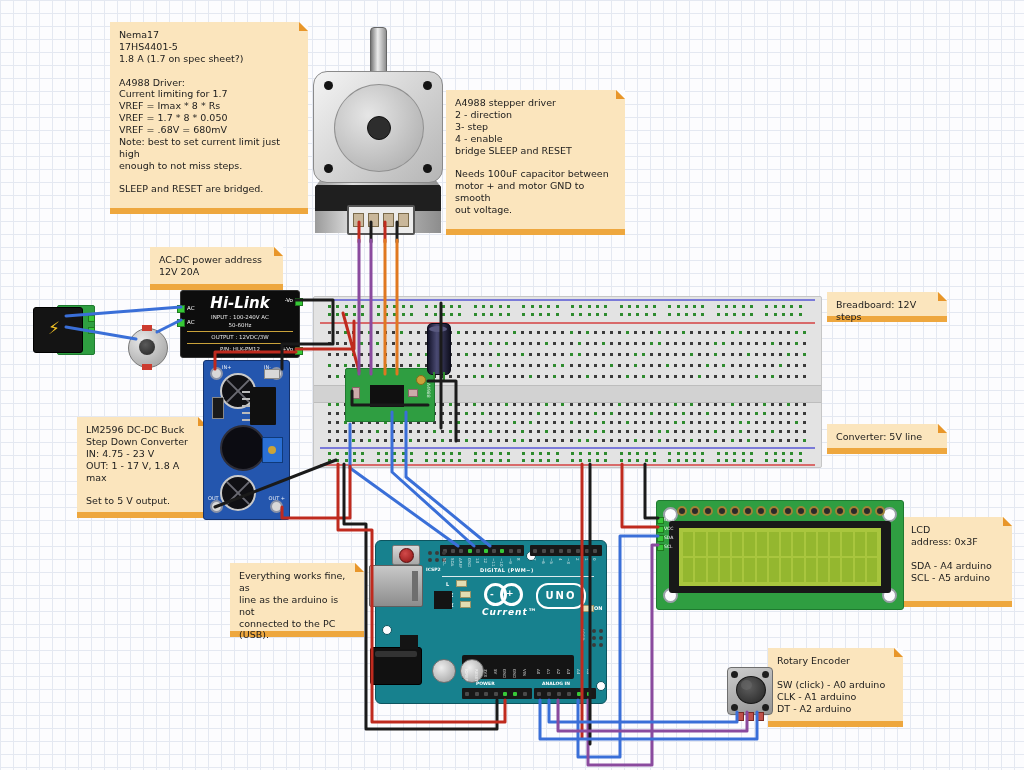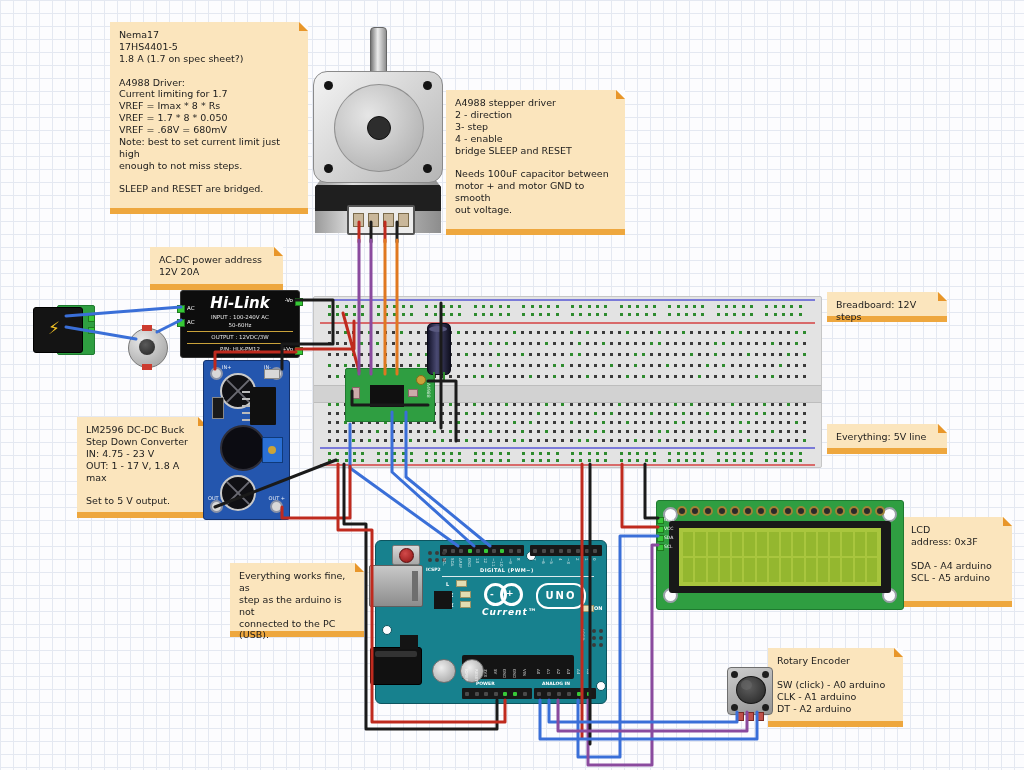--- a/index.html
+++ b/index.html
@@ -180,25 +180,25 @@
 out voltage.</div>
 <div class="note" style="left:150px;top:247px;width:133px;height:43px;">AC-DC power address
 12V 20A</div>
 <div class="note" style="left:77px;top:417px;width:130px;height:101px;">LM2596 DC-DC Buck
 Step Down Converter
 IN: 4.75 - 23 V
 OUT: 1 - 17 V, 1.8 A max
 
 Set to 5 V output.</div>
 <div class="note" style="left:230px;top:563px;width:134px;height:74px;">Everything works fine, as
-step as the arduino is not
+line as the arduino is not
 connected to the PC
 (USB).</div>
 <div class="note" style="left:827px;top:292px;width:120px;height:30px;">Breadboard: 12V steps</div>
-<div class="note" style="left:827px;top:424px;width:120px;height:30px;">Everything: 5V line</div>
+<div class="note" style="left:827px;top:424px;width:120px;height:30px;">Converter: 5V line</div>
 <div class="note" style="left:902px;top:517px;width:110px;height:90px;">LCD
 address: 0x3F
 
 SDA - A4 arduino
 SCL - A5 arduino</div>
 <div class="note" style="left:768px;top:648px;width:135px;height:79px;">Rotary Encoder
 
 SW (click) - A0 arduino
 CLK - A1 arduino
 DT - A2 arduino</div>

